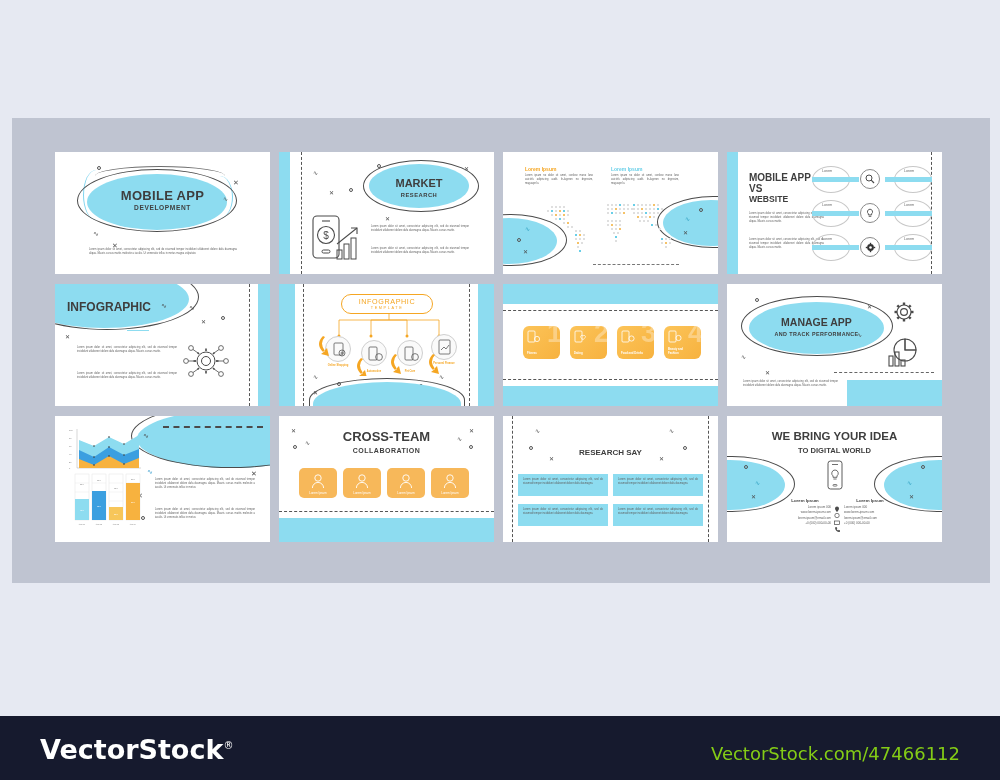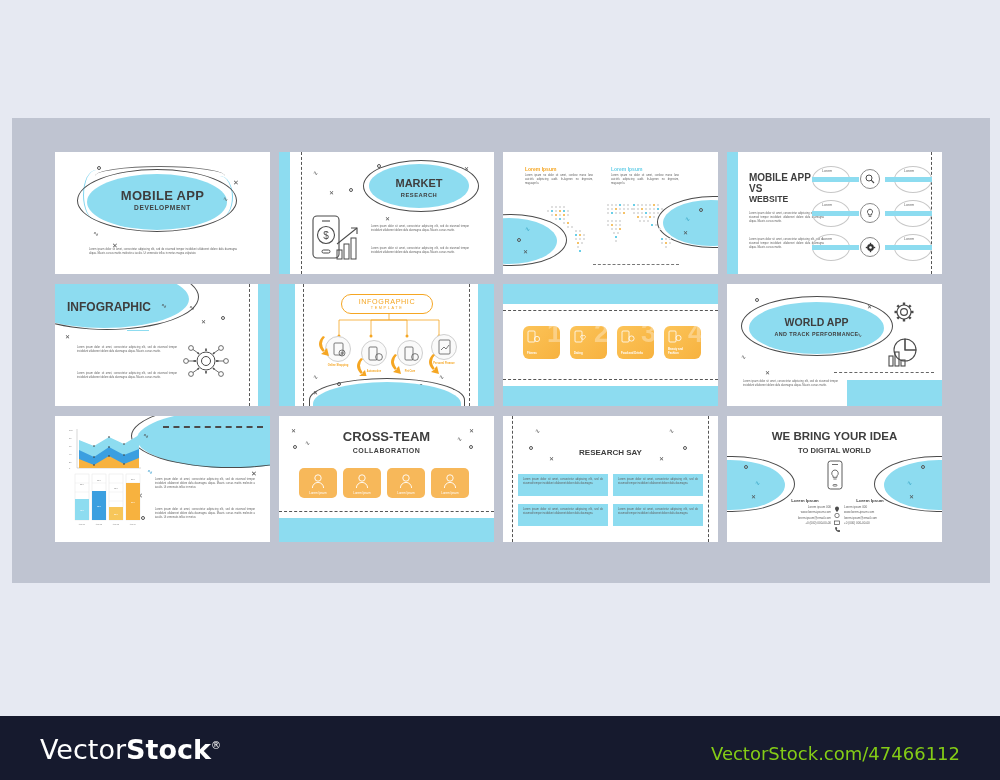--- a/index.html
+++ b/index.html
@@ -203,21 +203,21 @@
   .s12 .ccline { font-size:3px; color:#5d5d5d; text-align:right; line-height:1.75; }
   .s12 .ccline.l { text-align:left; }
 
   
   .footer {
     position:absolute; left:0; bottom:0; width:1000px; height:64px;
     background:#161a2e;
   }
   .wm-logo { position:absolute; left:40px; top:18px; font-size:27px; color:#fff;
     font-family:"DejaVu Sans", sans-serif; }
-  .wm-logo .light { font-weight:400; }
+  .wm-logo .light { font-weight:700; }
   .wm-logo .bold { font-weight:bold;margin-top:40px; }
   .wm-logo sup { font-size:10px; vertical-align:super; }
   .wm-url { position:absolute; right:40px; top:27px; font-size:18px; color:#84cc16;
     font-family:"DejaVu Sans", sans-serif; }
 </style>
 </head>
 <body>
 
 <div class="gray-panel"></div>
 
@@ -664,21 +664,21 @@
     </div>
   </div>
 
   <div class="slide s8">
     <div class="circ" style="left:28px;top:14px;"></div>
     <div class="deco" style="left:140px;top:20px;font-size:6px;">✕</div>
     <div class="deco" style="left:14px;top:70px;font-size:6px;">∿</div>
     <div class="deco" style="left:38px;top:86px;font-size:6px;">✕</div>
     <div class="blob"></div>
     <div class="ring"></div>
-    <div class="title">WORLD APP</div>
+    <div class="title">MANAGE APP</div>
     <div class="sub">AND TRACK PERFORMANCE</div>
     <div class="deco" style="left:130px;top:48px;font-size:6px;">∿</div>
     <div class="para lorem-body">Lorem ipsum dolor sit amet, consectetur adipiscing elit, sed do eiusmod tempor incididunt utlaboreet dolore dafa dasmagna aliqua. Mauris cursus mattis</div>
     <svg style="position:absolute;left:162px;top:14px;" width="30" height="28" viewBox="0 0 30 28">
       <circle cx="15" cy="14" r="7" fill="none" stroke="#4a4a4a" stroke-width="1.2"></circle>
       <circle cx="15" cy="14" r="3.4" fill="none" stroke="#4a4a4a" stroke-width="1.2"></circle>
       <g stroke="#4a4a4a" stroke-width="2.4">
         <line x1="15" y1="4.5" x2="15" y2="7"></line>
           <line x1="15" y1="21" x2="15" y2="23.5"></line>
         <line x1="5.5" y1="14" x2="8" y2="14"></line>

